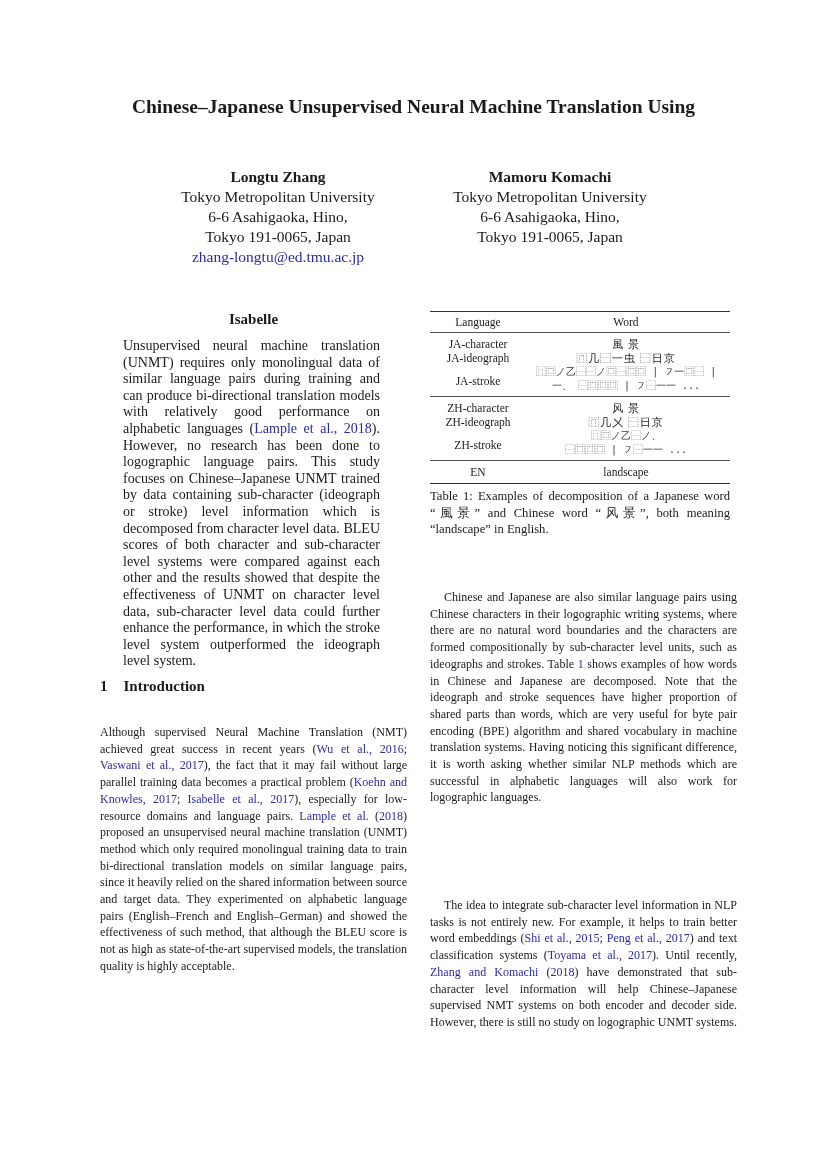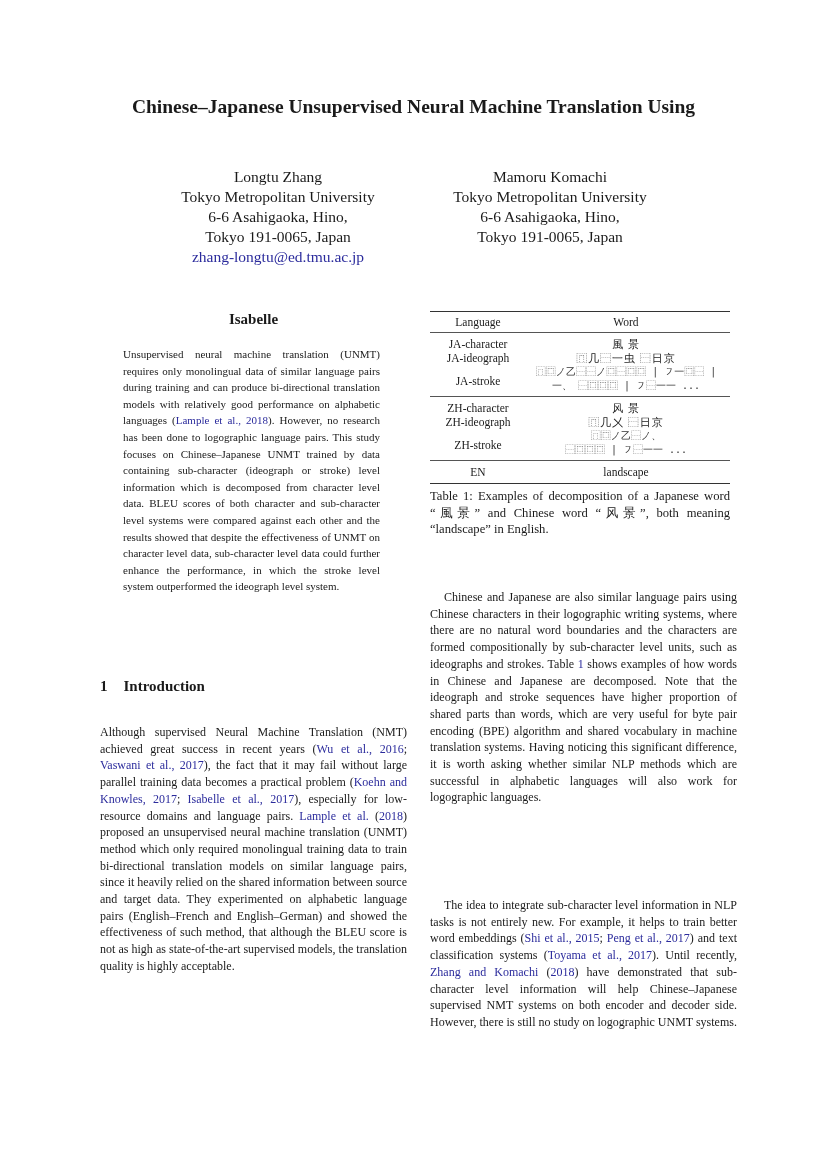--- a/index.html
+++ b/index.html
@@ -2,30 +2,30 @@
 <html><head>
 <meta charset="utf-8">
 <style>
   html, body { margin:0; padding:0; background:#ffffff; }
   body { width:827px; height:1169px; position:relative; overflow:hidden;
          font-family:"Liberation Serif", "DejaVu Serif", serif; color:#1a1a1a; }
   .title { position:absolute; left:0; width:827px; top:95px; text-align:center;
            font-weight:bold; font-size:19.5px; line-height:24px; }
   .author { position:absolute; top:167px; width:300px; text-align:center;
             font-size:15.5px; line-height:20px; }
-  .author .name { font-weight:normal; }
+  .author .name { font-weight:bold; }
   .author.a1 { left:128px; }
   .author.a2 { left:400px; }
   .link { color:#2b2b9c; }
   .col { position:absolute; width:307px; font-size:12px; line-height:16.7px; text-align:justify;margin-top:16px; }
   .col.left { left:100px; }
   .col.right { left:430px; }
   .abs-title { position:absolute; left:100px; top:311px; width:307px; text-align:center;
                font-weight:bold; font-size:15px; }
-  .abstract { position:absolute; left:123px; top:346px; width:257px; font-size:11px; line-height:16.6px;
+  .abstract { position:absolute; left:123px; top:338px; width:257px; font-size:14px; line-height:16.6px;
               text-align:justify; }
   .sec-title { position:absolute; left:100px; top:678px; font-weight:bold; font-size:15px; }
   .sec-title .num { margin-right:16px; }
   .intro1 { top:708px; }
   p { margin:0; }
   .indent { text-indent:14px; }
   table.t1 { position:absolute; left:430px; top:311px; width:300px; border-collapse:collapse;
              font-size:11.5px; line-height:14px; }
   table.t1 td, table.t1 th { padding:0 4px; vertical-align:top; text-align:center; font-weight:normal; }
   table.t1 .lang { width:80px; padding-left:8px; }

